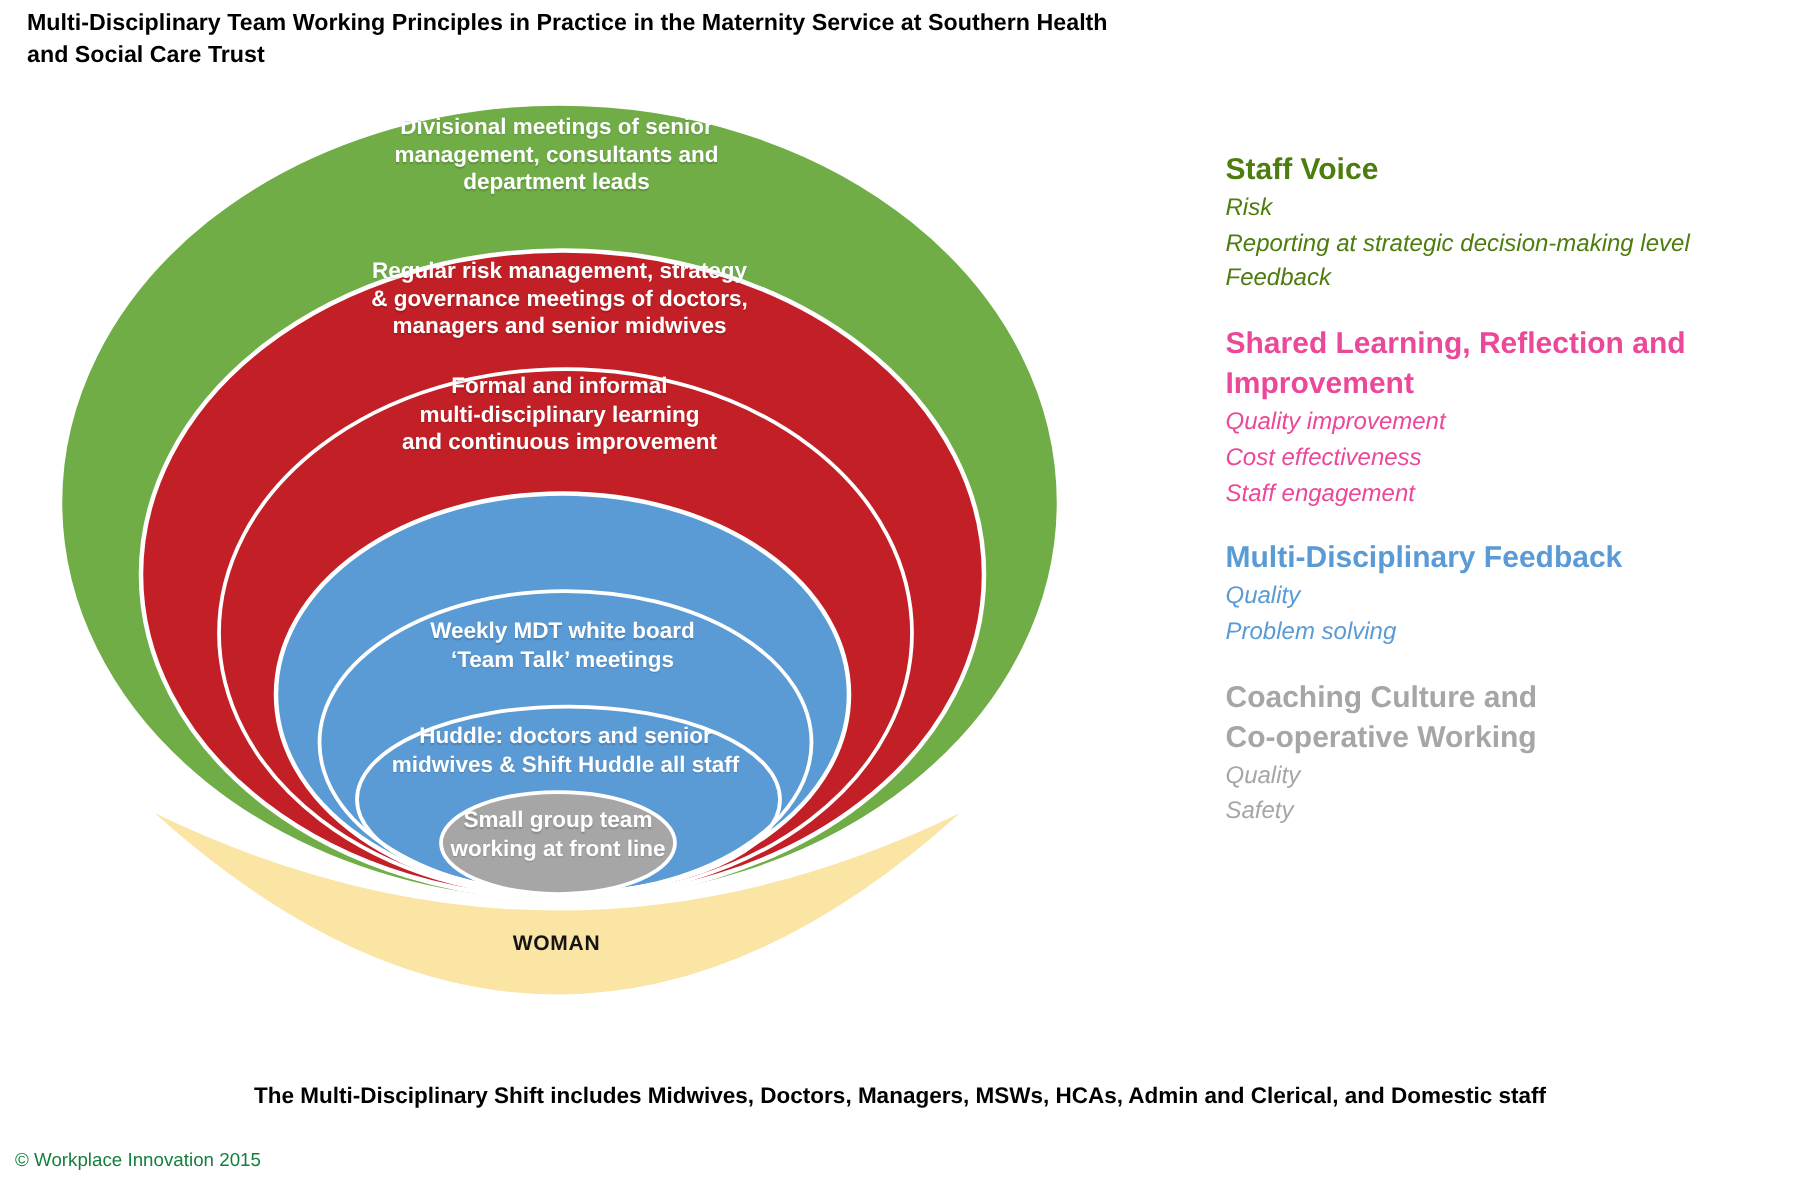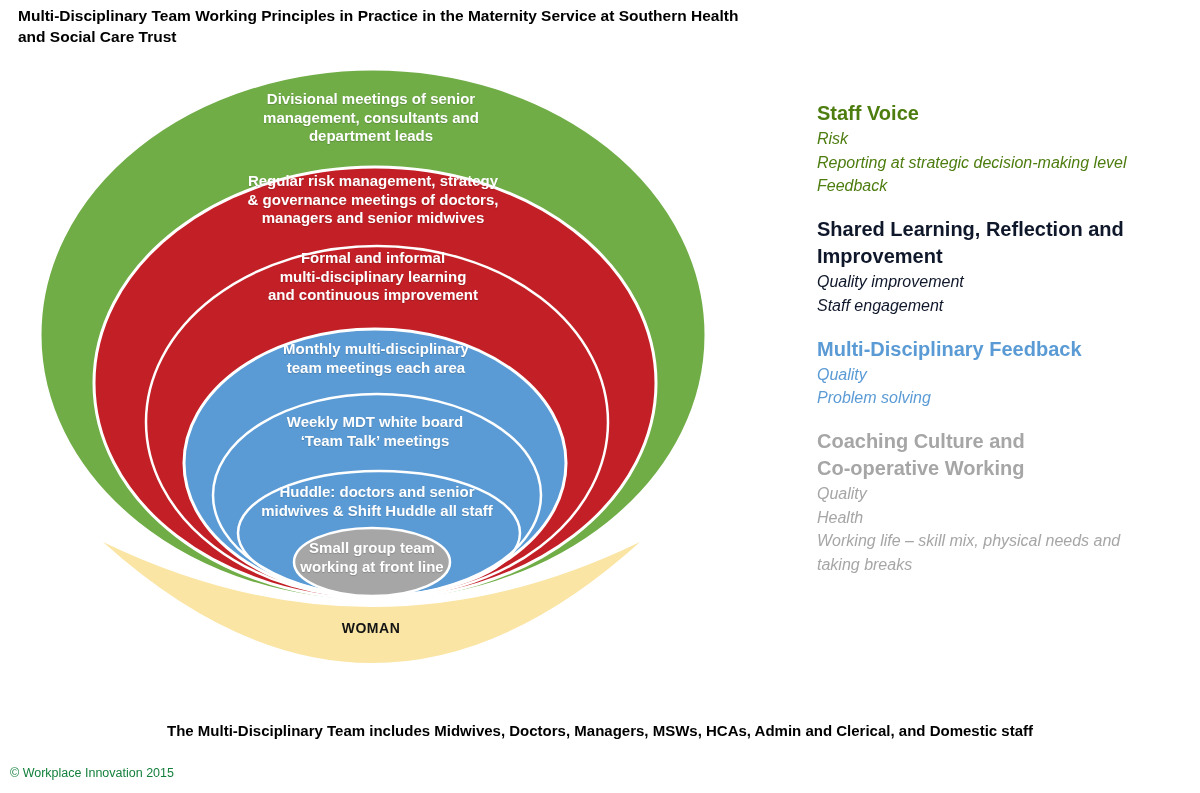--- a/index.html
+++ b/index.html
@@ -24,21 +24,21 @@
     position:absolute; left:371px; top:628px; transform:translate(-50%,-50%);
     font-weight:bold; font-size:14px; color:#141414; letter-spacing:0.5px;
   }
 
   .legend { position:absolute; left:817px; top:100px; width:383px; }
   .legend-section { margin:0 0 18px 0; }
   .legend-heading { font-size:20px; font-weight:bold; line-height:27px; white-space:pre; }
   .legend-item { font-size:16px; font-weight:normal; font-style:italic; line-height:23.7px; white-space:pre; }
 
   .c-green { color:#4d7c0f; }
-  .c-red   { color:#0f172a; }
+  .c-red   { color:#ec4899; }
   .c-blue  { color:#5B9BD5; }
   .c-gray  { color:#A6A6A6; }
 
   .footnote {
     position:absolute; left:0; right:0; top:722px; text-align:center;
     font-size:15px; font-weight:bold; color:#000;
   }
   .copyright {
     position:absolute; left:10px; top:766px;
     font-size:12.5px; color:#15803d;
@@ -56,31 +56,29 @@
     <ellipse cx="373" cy="335" rx="333" ry="266" stroke="#ffffff" stroke-width="3" fill="#70AD47"></ellipse>
     <ellipse cx="375" cy="383" rx="281" ry="216" stroke="#ffffff" stroke-width="3" fill="#C22026"></ellipse>
     <ellipse cx="377" cy="422" rx="231" ry="176" fill="none" stroke="#ffffff" stroke-width="2.5"></ellipse>
     <ellipse cx="375" cy="463" rx="191" ry="134" stroke="#ffffff" stroke-width="3" fill="#5B9BD5"></ellipse>
     <ellipse cx="377" cy="495" rx="164" ry="101" fill="none" stroke="#ffffff" stroke-width="2.5"></ellipse>
     <ellipse cx="379" cy="533" rx="141" ry="62" fill="none" stroke="#ffffff" stroke-width="2.5"></ellipse>
     <ellipse cx="372" cy="562" rx="78" ry="34" stroke="#ffffff" stroke-width="2.5" fill="#A6A6A6"></ellipse>
     <path d="M 103 542 Q 372 784 640 542 Q 372 672 103 542 Z" fill="#FAE5A4"></path>
   </svg>
 
-  <div class="ring-label" style="left:371px; top:118px;">Divisional meetings of senior
+  <div class="ring-label" style="left:371px; top:104px;">Divisional meetings of senior
 management, consultants and
 department leads</div>
   <div class="ring-label" style="left:373px; top:200px;">Regular risk management, strategy
 &amp; governance meetings of doctors,
 managers and senior midwives</div>
   <div class="ring-label" style="left:373px; top:277px;">Formal and informal
 multi-disciplinary learning
 and continuous improvement</div>
-  <div class="ring-label" style="left:376px; top:358px;">Monthly multi-disciplinary
-team meetings each area</div>
   <div class="ring-label" style="left:375px; top:431px;">Weekly MDT white board
 ‘Team Talk’ meetings</div>
   <div class="ring-label" style="left:377px; top:501px;">Huddle: doctors and senior
 midwives &amp; Shift Huddle all staff</div>
   <div class="ring-label" style="left:372px; top:557px;">Small group team
 working at front line</div>
 
   <div class="woman-label">WOMAN</div>
 
   <div class="legend">
@@ -88,36 +86,35 @@
       <div class="legend-heading c-green">Staff Voice</div>
       <div class="legend-item c-green">Risk</div>
       <div class="legend-item c-green">Reporting at strategic decision-making level</div>
       <div class="legend-item c-green">Feedback</div>
     </div>
 
     <div class="legend-section">
       <div class="legend-heading c-red">Shared Learning, Reflection and
 Improvement</div>
       <div class="legend-item c-red">Quality improvement</div>
+      <div class="legend-item c-red">Cost effectiveness</div>
       <div class="legend-item c-red">Staff engagement</div>
     </div>
 
     <div class="legend-section">
       <div class="legend-heading c-blue">Multi-Disciplinary Feedback</div>
       <div class="legend-item c-blue">Quality</div>
       <div class="legend-item c-blue">Problem solving</div>
     </div>
 
     <div class="legend-section">
       <div class="legend-heading c-gray">Coaching Culture and
 Co-operative Working</div>
       <div class="legend-item c-gray">Quality</div>
-      <div class="legend-item c-gray">Health</div>
-      <div class="legend-item c-gray">Working life – skill mix, physical needs and
-taking breaks</div>
+      <div class="legend-item c-gray">Safety</div>
     </div>
   </div>
 
-  <div class="footnote">The Multi-Disciplinary Team includes Midwives, Doctors, Managers, MSWs, HCAs, Admin and Clerical, and Domestic staff</div>
+  <div class="footnote">The Multi-Disciplinary Shift includes Midwives, Doctors, Managers, MSWs, HCAs, Admin and Clerical, and Domestic staff</div>
 
   <div class="copyright">© Workplace Innovation 2015</div>
 
 </div>
 
 </body></html>

